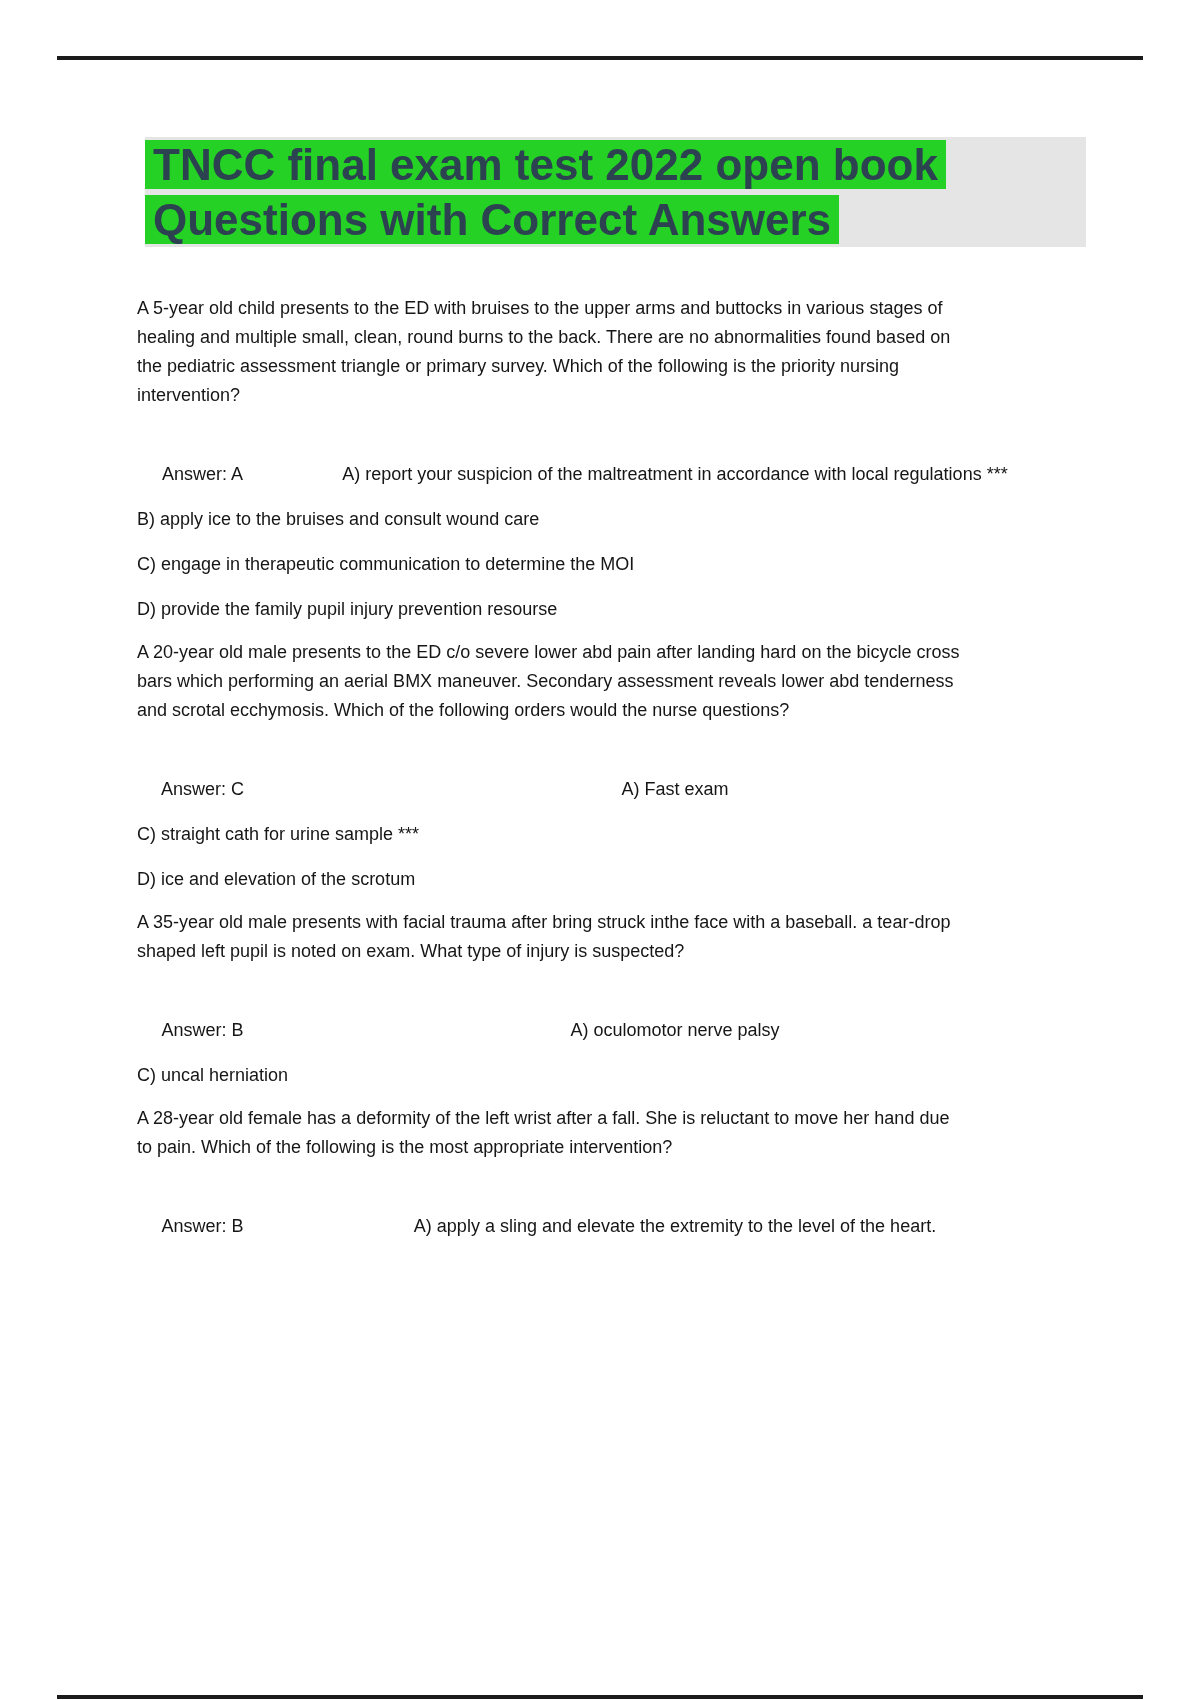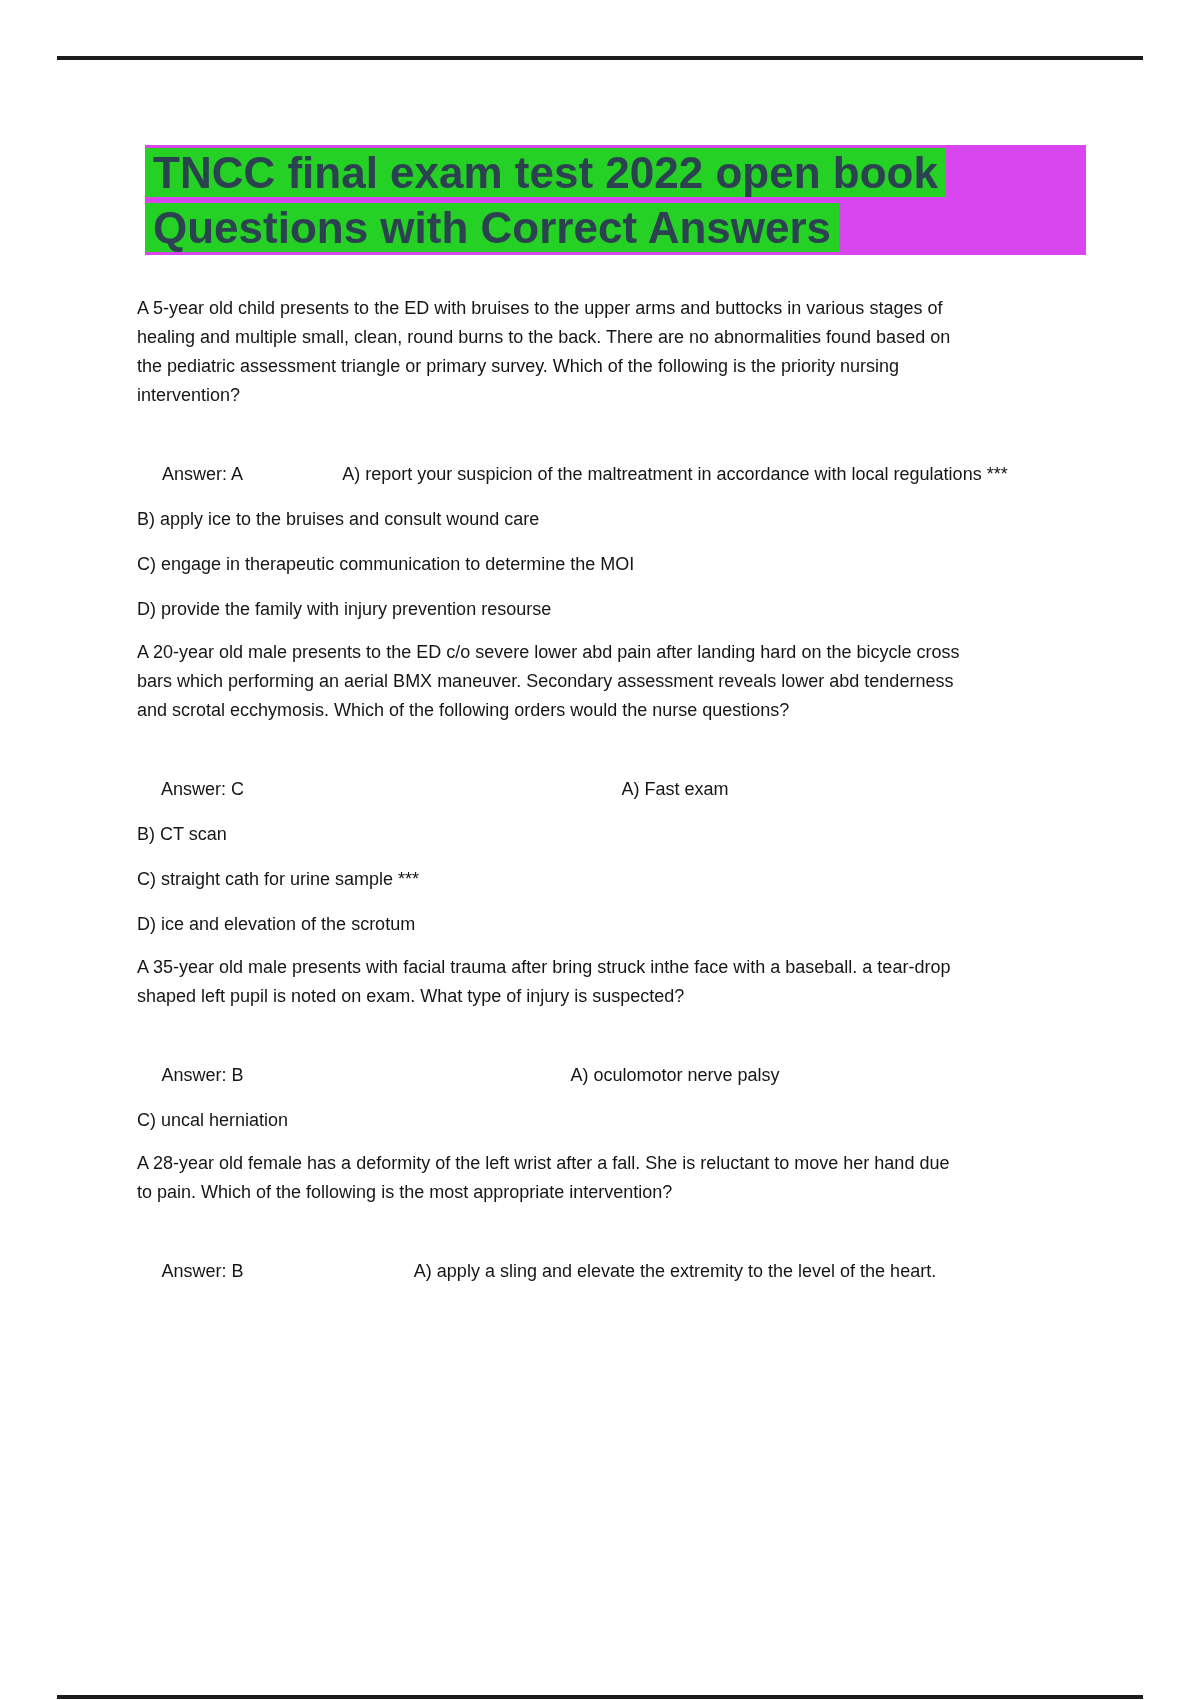--- a/index.html
+++ b/index.html
@@ -18,23 +18,23 @@
     width: 1086px;
     height: 4px;
     background: #1b1b1b;
   }
   .rule-top { top: 56px; }
   .rule-bottom { top: 1695px; }
 
   .title-block {
     position: absolute;
     left: 145px;
-    top: 145px;
+    top: 137px;
     width: 941px;
-    background: #d946ef;
+    background: #e5e5e5;
   }
   .title {
     margin: 0;
     font-size: 44px;
     line-height: 55px;
     font-weight: bold;
     color: #2c4251;
     letter-spacing: 0;
   }
   .hl {
@@ -85,30 +85,29 @@
     <p class="question">A 5-year old child presents to the ED with bruises to the upper arms and buttocks in various stages of
 healing and multiple small, clean, round burns to the back. There are no abnormalities found based on
 the pediatric assessment triangle or primary survey. Which of the following is the priority nursing
 intervention?</p>
     <div class="answer-row">
       <span class="answer-label">Answer: A</span>
       <span class="answer-option">A) report your suspicion of the maltreatment in accordance with local regulations ***</span>
     </div>
     <p class="option">B) apply ice to the bruises and consult wound care</p>
     <p class="option">C) engage in therapeutic communication to determine the MOI</p>
-    <p class="option">D) provide the family with injury prevention resourse</p>
+    <p class="option">D) provide the family pupil injury prevention resourse</p>
 
     <p class="question">A 20-year old male presents to the ED c/o severe lower abd pain after landing hard on the bicycle cross
 bars which performing an aerial BMX maneuver. Secondary assessment reveals lower abd tenderness
 and scrotal ecchymosis. Which of the following orders would the nurse questions?</p>
     <div class="answer-row">
       <span class="answer-label">Answer: C</span>
       <span class="answer-option">A) Fast exam</span>
     </div>
-    <p class="option">B) CT scan</p>
     <p class="option">C) straight cath for urine sample ***</p>
     <p class="option">D) ice and elevation of the scrotum</p>
 
     <p class="question">A 35-year old male presents with facial trauma after bring struck inthe face with a baseball. a tear-drop
 shaped left pupil is noted on exam. What type of injury is suspected?</p>
     <div class="answer-row">
       <span class="answer-label">Answer: B</span>
       <span class="answer-option">A) oculomotor nerve palsy</span>
     </div>
     <p class="option">C) uncal herniation</p>

